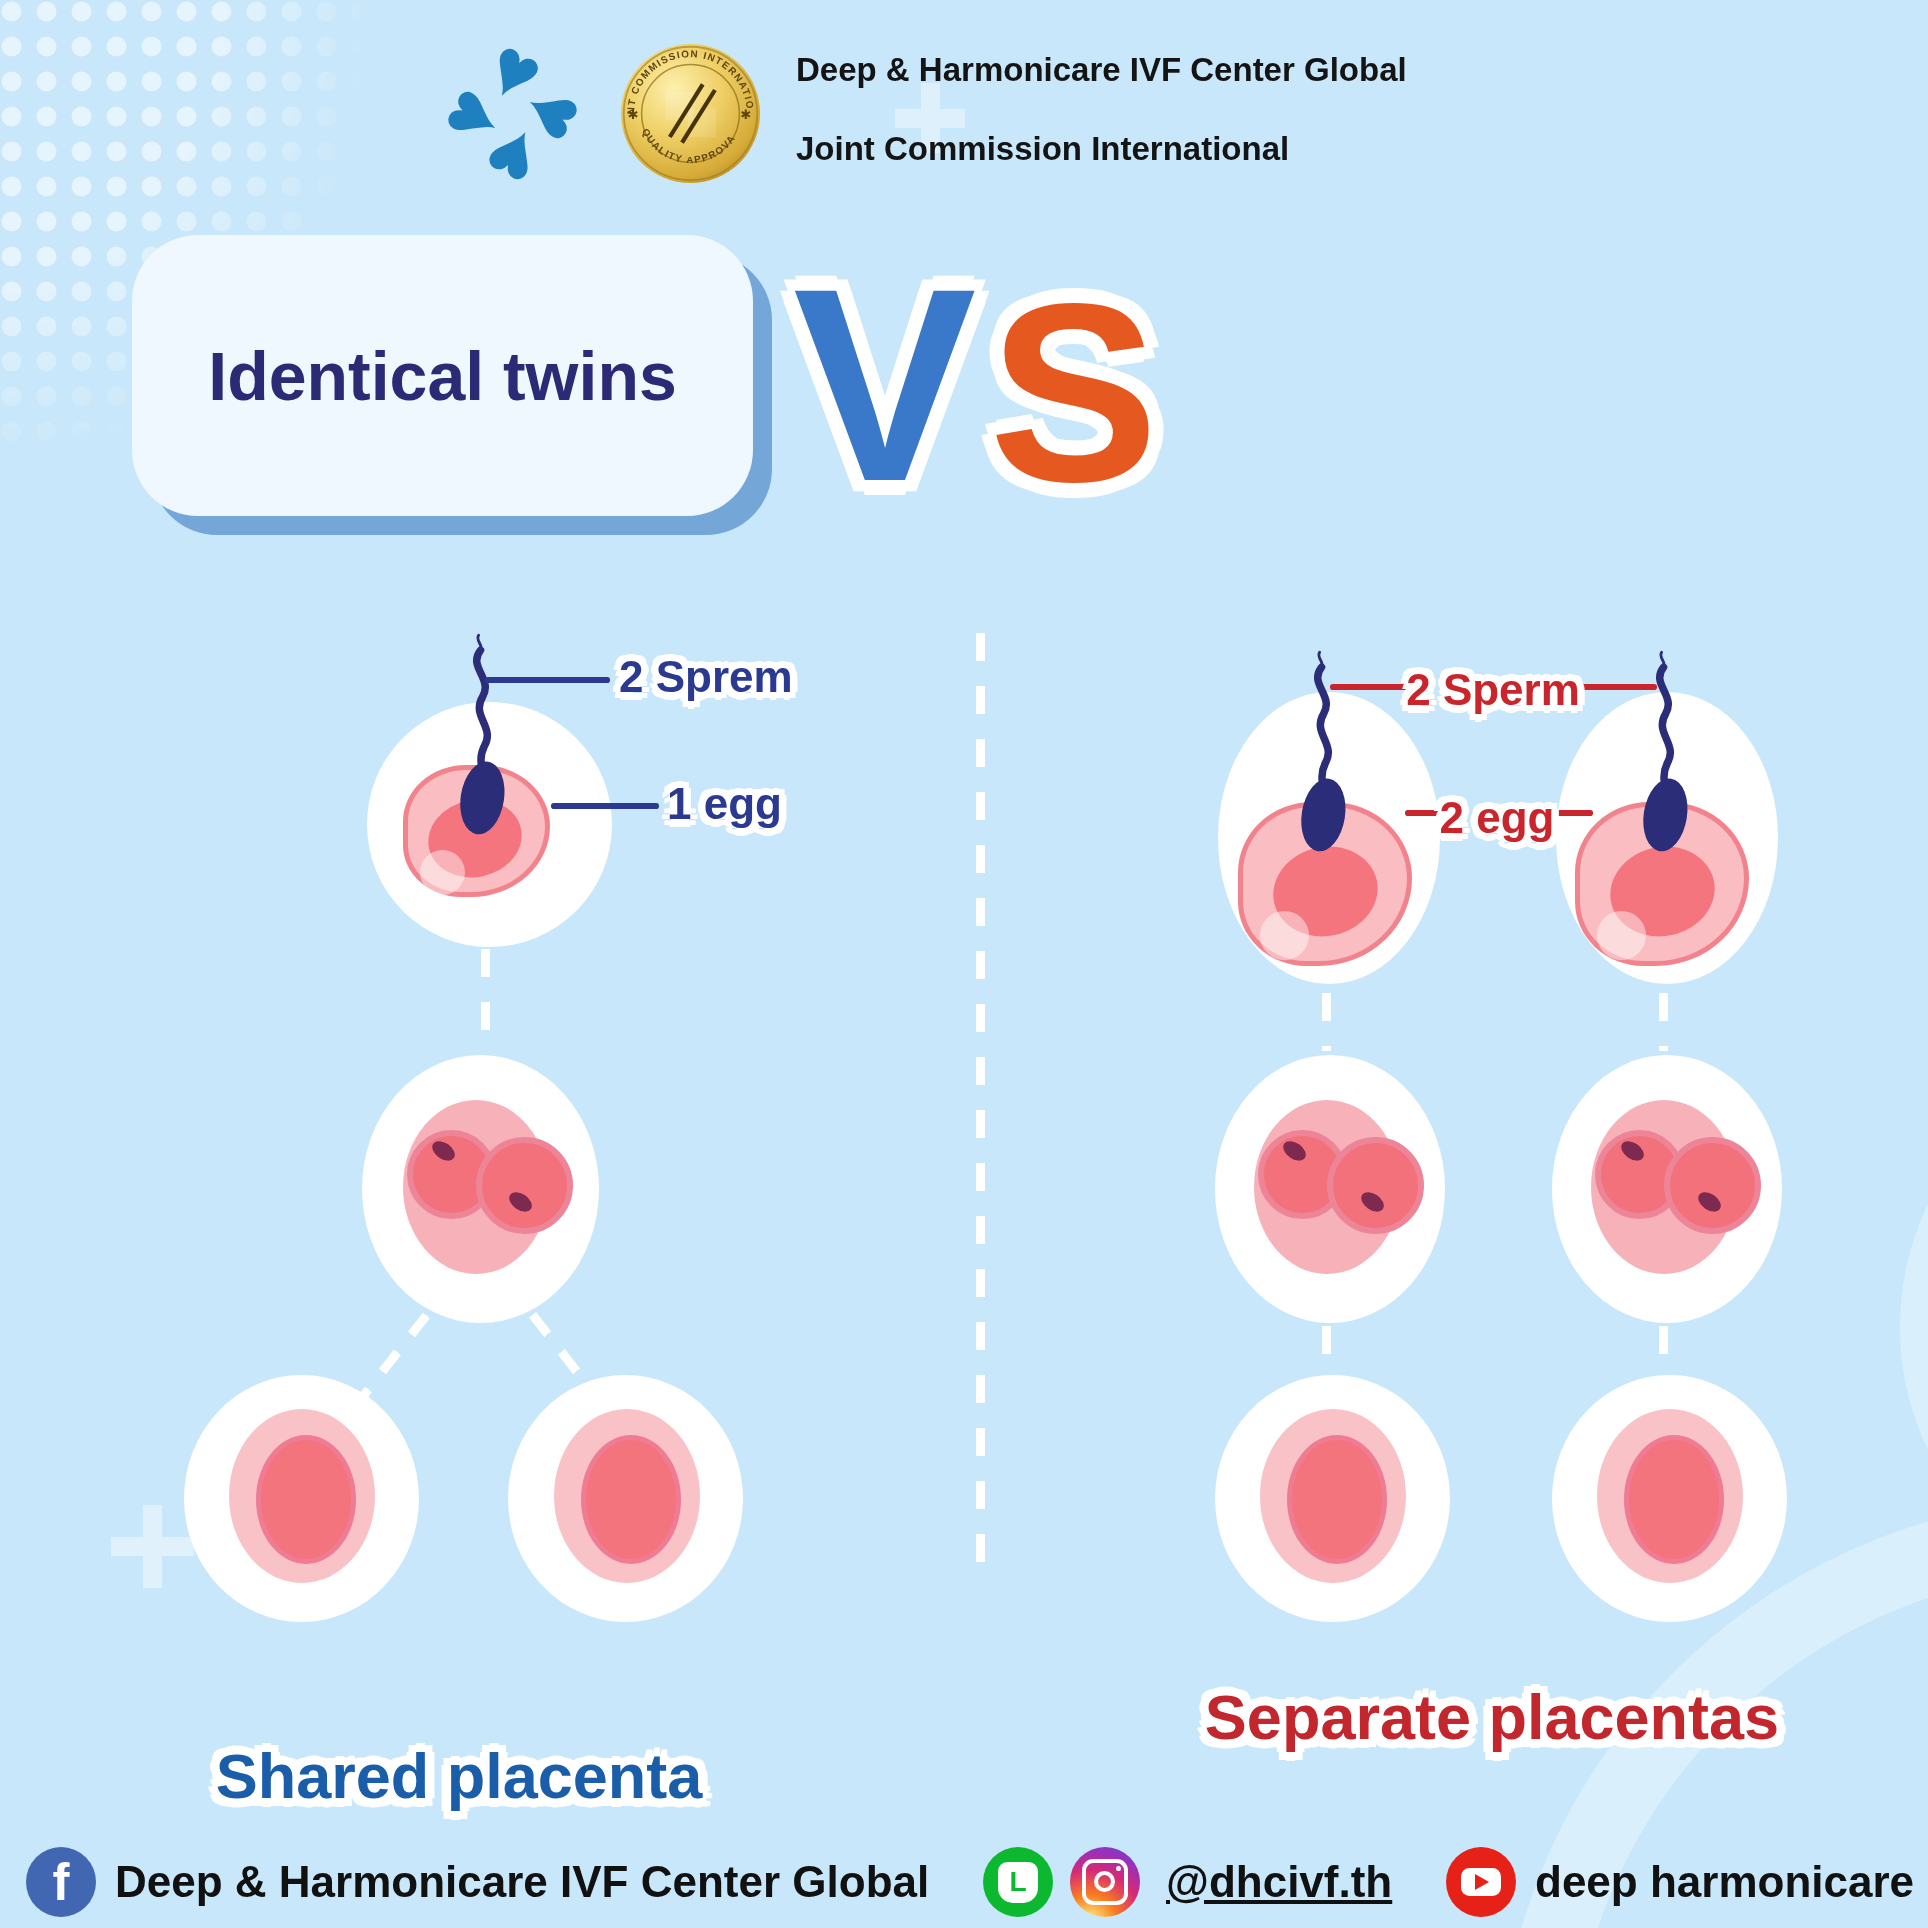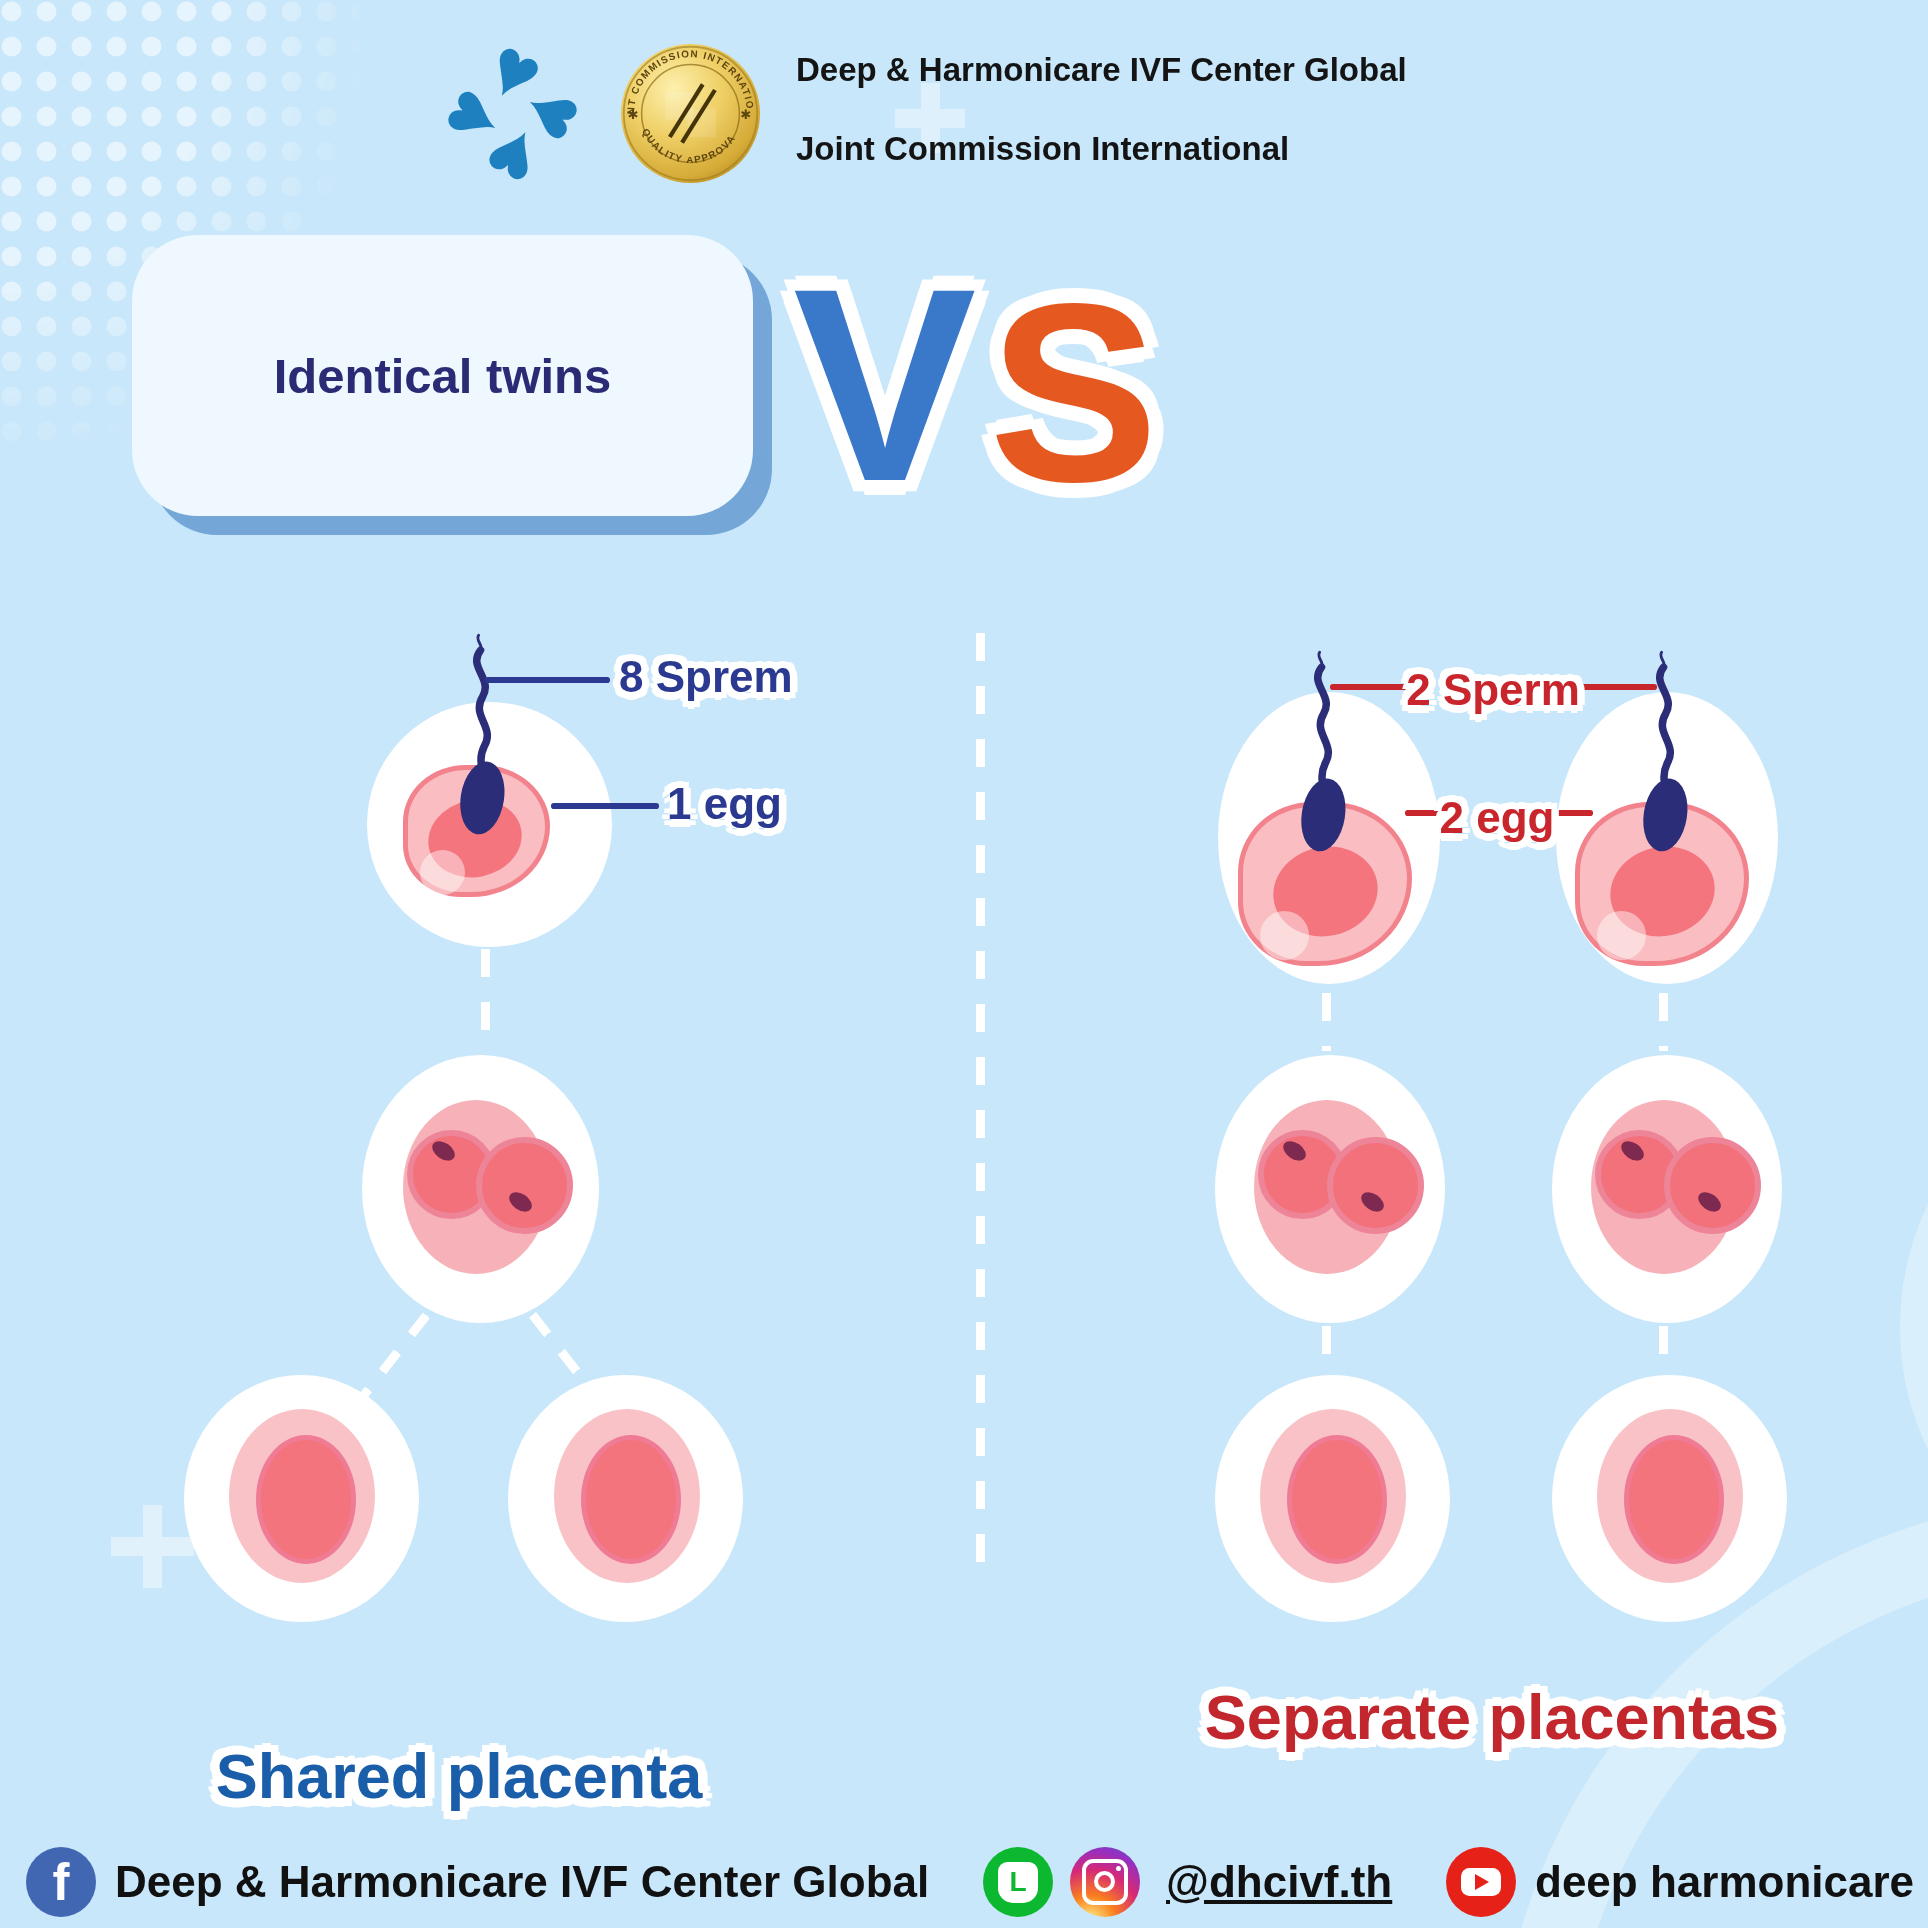--- a/index.html
+++ b/index.html
@@ -26,21 +26,21 @@
   .h1{left:43px;top:-3.8px;transform:rotate(28deg);}
   .h2{left:83px;top:41px;transform:rotate(118deg);}
   .h3{left:40px;top:83px;transform:rotate(208deg);}
   .h4{left:-1.9px;top:40px;transform:rotate(298deg);}
   .medal{position:absolute;left:620px;top:43px;width:141px;height:141px;}
   .header-text{position:absolute;left:796px;top:38px;color:#141414;font-weight:700;font-size:33px;}
   .header-line1{position:absolute;left:0;top:13px;white-space:nowrap;}
   .header-line2{position:absolute;left:0;top:92px;white-space:nowrap;}
   
   .card{position:absolute;width:621px;height:281px;background:#eef8fe;border-radius:66px;
-        display:flex;align-items:center;justify-content:center;font-weight:800;font-size:49px;}
+        display:flex;align-items:center;justify-content:center;font-weight:800;font-size:68px;}
   .card-left{left:132px;top:235px;box-shadow:19px 19px 0 #74a7d8;color:#2b2a75;}
   .card-right{left:1182px;top:239px;box-shadow:19px 19px 0 #e2808f;color:#c8232b;}
   .vs-letter{position:absolute;font-weight:800;line-height:1;
     text-shadow:-11.3px -11.3px 0 #fff,11.3px -11.3px 0 #fff,-11.3px 11.3px 0 #fff,11.3px 11.3px 0 #fff,
       -15px 0 0 #fff,15px 0 0 #fff,0 -15px 0 #fff,0 15px 0 #fff;}
   .vs-v{left:793px;top:247px;font-size:275px;color:#3a79ca;}
   .vs-s{left:989px;top:266px;font-size:254px;color:#e5581f;}
   
   .wcircle{position:absolute;background:#fff;border-radius:50%;}
   .egg-outer{position:absolute;background:#f9bdc2;border:5.6px solid #f2838d;
@@ -161,21 +161,21 @@
     <div class="egg-inner" style="left:428px;top:800px;width:94px;height:77px;"></div>
     <div class="egg-hl" style="left:420px;top:850px;width:45px;height:45px;"></div>
     <div class="sperm" style="left:441px;top:633px;">
       <svg viewBox="0 0 84 230" width="79" height="217">
         <path d="M40,2 C36,8 46,12 42,20" fill="none" stroke="#2b2d78" stroke-width="3" stroke-linecap="round"></path>
         <path d="M42,18 C28,36 56,48 44,68 C32,88 58,100 46,120 C42,128 42,134 43,140" fill="none" stroke="#2b2d78" stroke-width="8" stroke-linecap="round"></path>
         <ellipse cx="44" cy="175" rx="23" ry="39" fill="#2b2d78" transform="rotate(9 44 175)"></ellipse>
       </svg>
     </div>
     <div class="conn conn-navy" style="left:485px;top:677px;width:125px;"></div>
-    <div class="lbl lbl-navy" style="left:619px;top:655px;">8 Sprem</div>
+    <div class="lbl lbl-navy" style="left:619px;top:655px;">2 Sprem</div>
     <div class="conn conn-navy" style="left:551px;top:803px;width:108px;"></div>
     <div class="lbl lbl-navy" style="left:667px;top:782px;">1 egg</div>
 
     <div class="dashv" style="left:481px;top:949px;height:100px;"></div>
 
     <div class="wcircle" style="left:362px;top:1055px;width:237px;height:268px;"></div>
     <div class="embryo-pink" style="left:403px;top:1100px;width:146px;height:174px;"></div>
     <div class="cell" style="left:407px;top:1130px;width:77px;height:77px;"></div>
     <div class="nucleus" style="left:431px;top:1143px;"></div>
     <div class="cell" style="left:476px;top:1137px;width:85px;height:85px;"></div>

